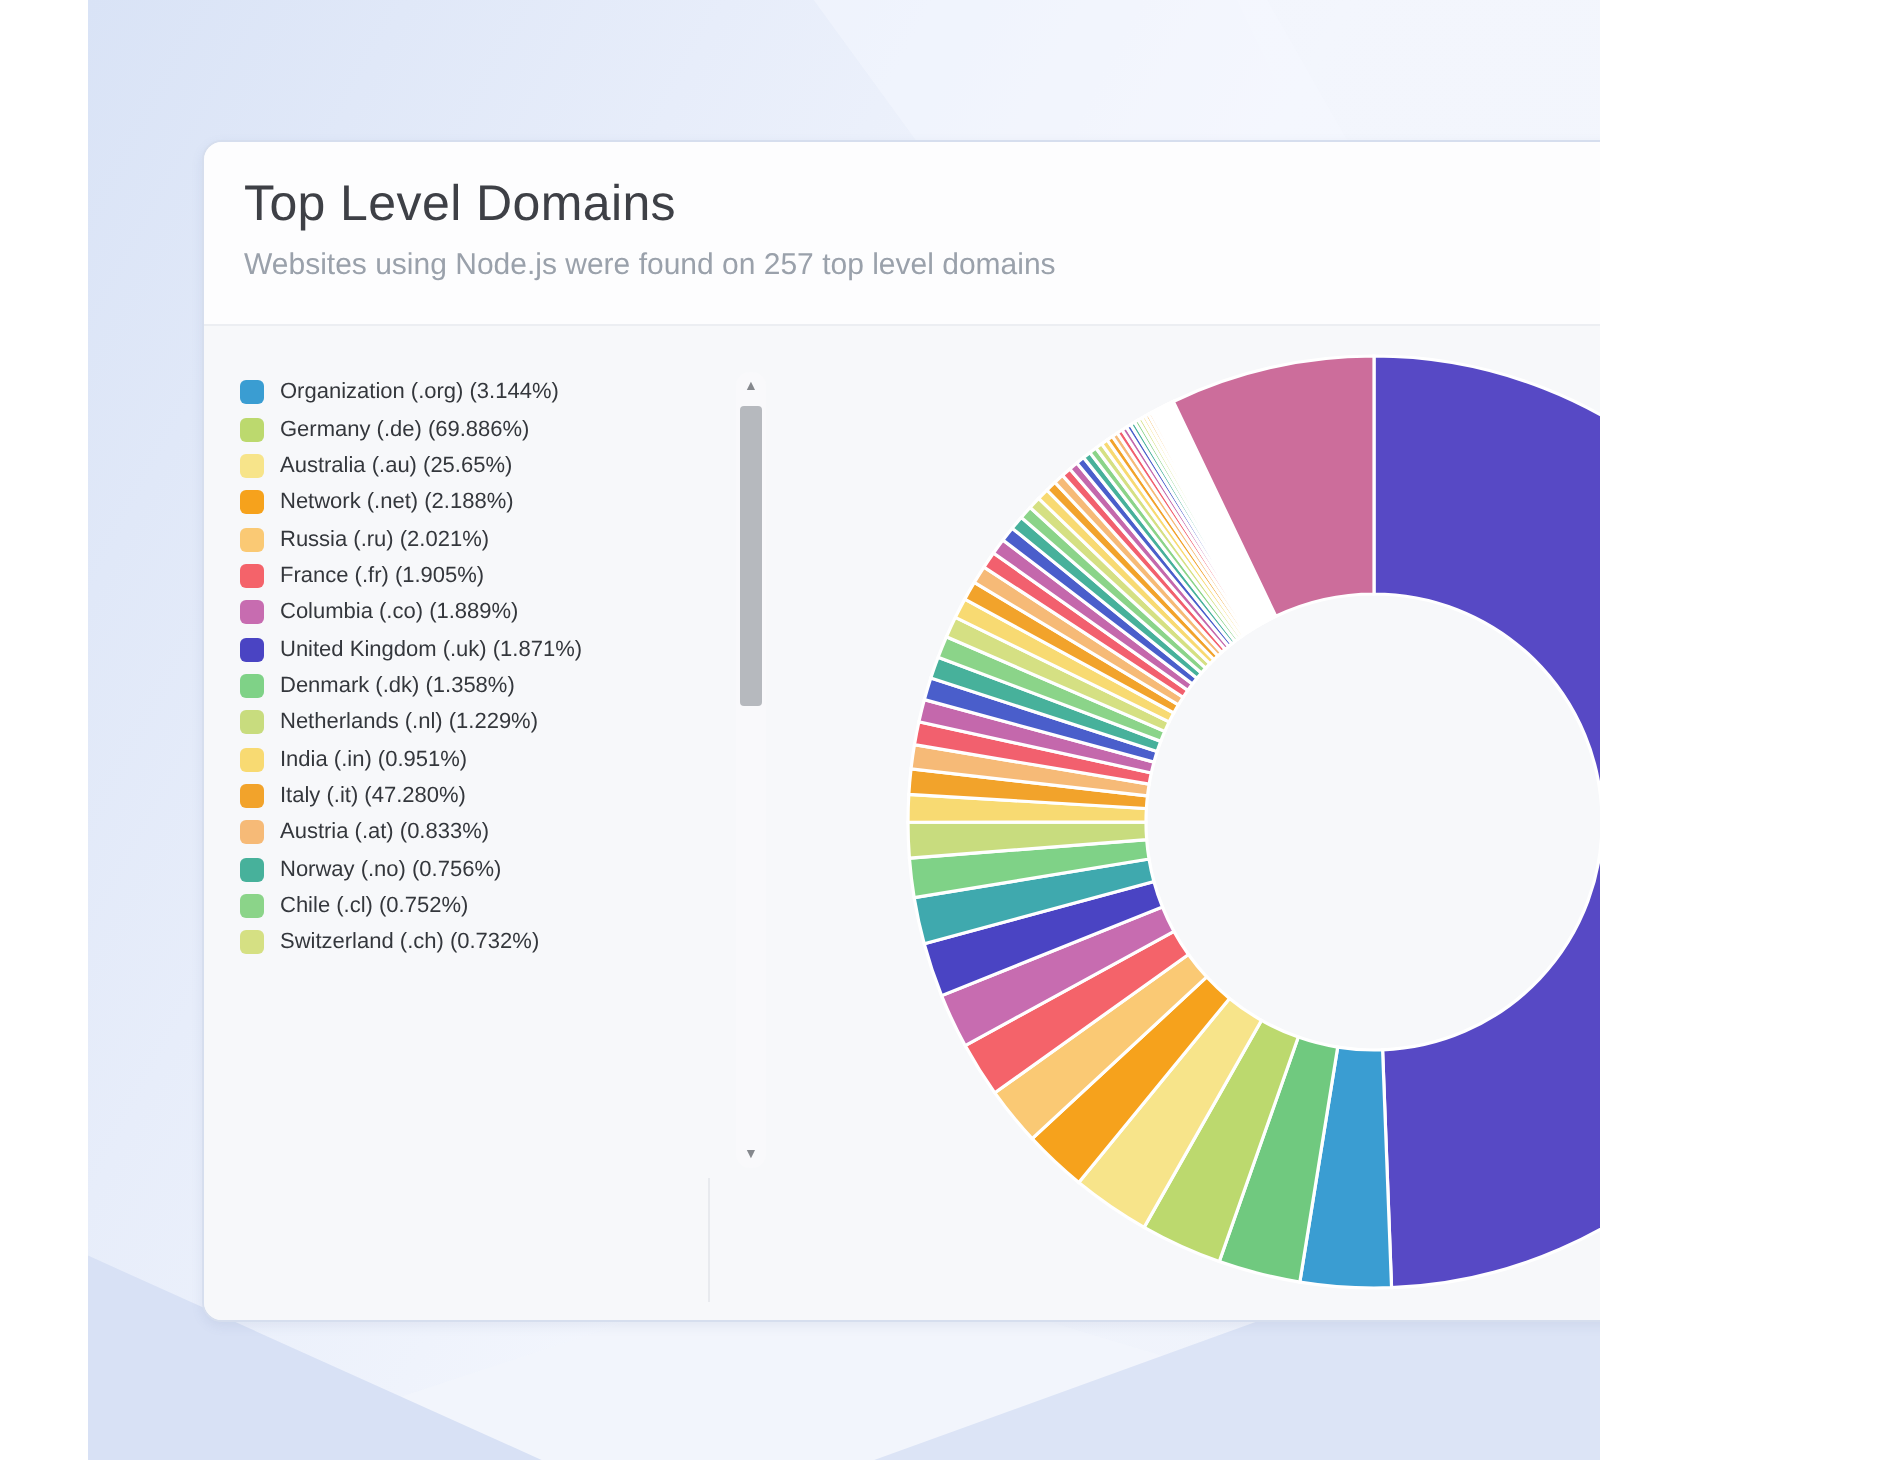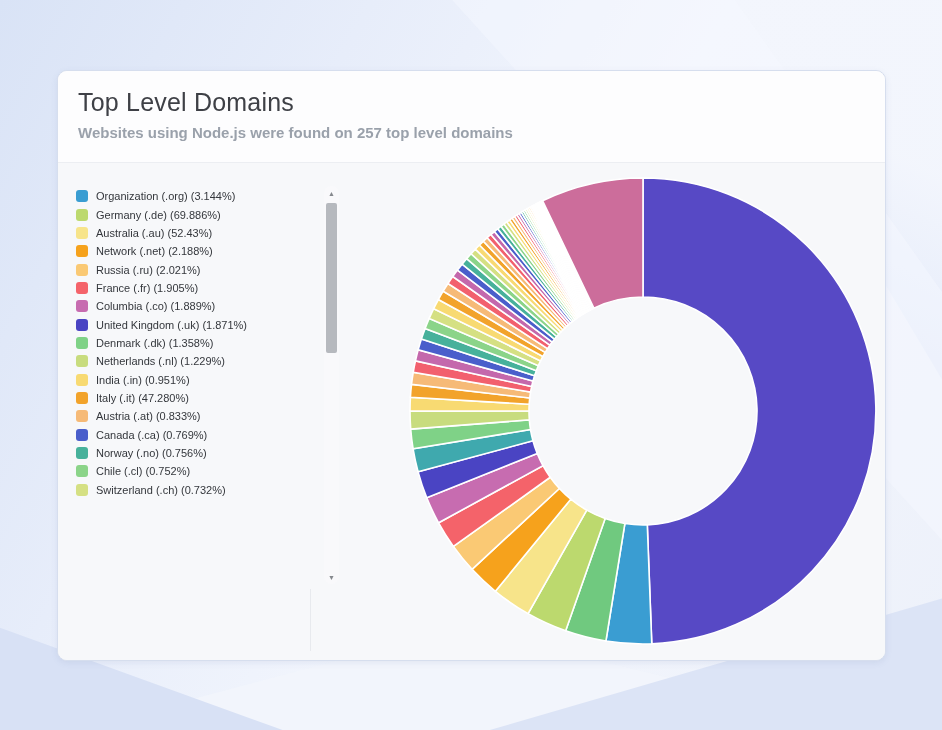--- a/index.html
+++ b/index.html
@@ -1,41 +1,41 @@
 <!DOCTYPE html>
 <html><head>
 <meta charset="utf-8">
 <style>
   * { box-sizing: border-box; margin: 0; padding: 0; }
   html,body { width: 942px; height: 730px; }
   body { font-family: "Liberation Sans", "DejaVu Sans", sans-serif; overflow: hidden; }
 
-  .page { position: relative; width: 942px; height: 730px; overflow: hidden;
-          background: linear-gradient(118deg, #d9e3f6 0%, #e7edfa 28%, #f3f6fd 55%, #edf1fa 100%); }
+  .page { position: relative; width: 756px; height: 730px; overflow: hidden;
+          background: linear-gradient(118deg, #d9e3f6 0%, #e7edfa 28%, #f3f6fd 55%, #edf1fa 100%); margin-left: 44px; }
 
   .bg-shape { position: absolute; inset: 0; pointer-events: none; }
   .shape-tr   { clip-path: polygon(76% 0, 100% 52%, 100% 0);
                 background: linear-gradient(205deg, #f3f6fd 15%, #c7d5f3 62%, #dce5f8 95%); opacity: .85; }
   .shape-tr2  { clip-path: polygon(48% 0, 78% 0, 100% 40%, 100% 74%);
                 background: #f7f9fe; opacity: .45; }
   .shape-v    { clip-path: polygon(8% 100%, 49% 86%, 94% 100%);
                 background: #f2f5fc; opacity: .9; }
   .shape-bl   { clip-path: polygon(0 86%, 0 100%, 30% 100%);
                 background: #d8e1f5; }
   .shape-br   { clip-path: polygon(100% 82%, 100% 100%, 52% 100%);
                 background: #dce4f6; }
 
   .card { position: absolute; left: 57px; top: 70px; width: 829px; height: 591px;
           background: #f7f8fa; border: 1px solid #d6deee; border-radius: 10px;
           box-shadow: 0 2px 6px rgba(90,110,160,.10); overflow: hidden; }
 
   .card-header { height: 92px; background: #fdfdfe; border-bottom: 1px solid #eceef2;
                  padding: 17px 20px 0 20px; }
   .card-title { font-size: 25px; font-weight: 300; color: #3e4046; letter-spacing: .2px; }
-  .card-subtitle { margin-top: 7px; font-size: 15px; color: #9aa1ab; font-weight: 700; }
+  .card-subtitle { margin-top: 7px; font-size: 15px; color: #9aa1ab; font-weight: 400; }
 
   .card-body { position: relative; width: 100%; height: 497px; background: #f7f8fa; }
 
   .legend { position: absolute; left: 18px; top: 24px; width: 242px; }
   .legend-row { display: flex; align-items: center; height: 18.35px; cursor: pointer; }
   .swatch { width: 12px; height: 12px; border-radius: 3px; margin-right: 8px; flex-shrink: 0; }
   .legend-label { font-size: 11px; color: #34373c; white-space: nowrap; }
 
   .scrollbar { position: absolute; left: 266px; top: 23px; width: 15px; height: 398px;
                background: #f9f9fb; border-radius: 7px; }
@@ -78,21 +78,21 @@
   </div>
 
 
   <div class="legend-row">
     <span class="swatch" style="background: rgb(188, 217, 110);"></span>
     <span class="legend-label">Germany (.de) (69.886%)</span>
   </div>
 
   <div class="legend-row">
     <span class="swatch" style="background: rgb(247, 228, 138);"></span>
-    <span class="legend-label">Australia (.au) (52.43%)</span>
+    <span class="legend-label">Australia (.au) (25.65%)</span>
   </div>
 
   <div class="legend-row">
     <span class="swatch" style="background: rgb(246, 162, 28);"></span>
     <span class="legend-label">Network (.net) (2.188%)</span>
   </div>
 
   <div class="legend-row">
     <span class="swatch" style="background: rgb(250, 201, 116);"></span>
     <span class="legend-label">Russia (.ru) (2.021%)</span>
@@ -134,24 +134,20 @@
     <span class="legend-label">Italy (.it) (47.280%)</span>
   </div>
 
   <div class="legend-row">
     <span class="swatch" style="background: rgb(246, 186, 119);"></span>
     <span class="legend-label">Austria (.at) (0.833%)</span>
   </div>
 
 
 
-  <div class="legend-row">
-    <span class="swatch" style="background: rgb(74, 94, 203);"></span>
-    <span class="legend-label">Canada (.ca) (0.769%)</span>
-  </div>
 
   <div class="legend-row">
     <span class="swatch" style="background: rgb(71, 177, 155);"></span>
     <span class="legend-label">Norway (.no) (0.756%)</span>
   </div>
 
   <div class="legend-row">
     <span class="swatch" style="background: rgb(139, 212, 137);"></span>
     <span class="legend-label">Chile (.cl) (0.752%)</span>
   </div>

